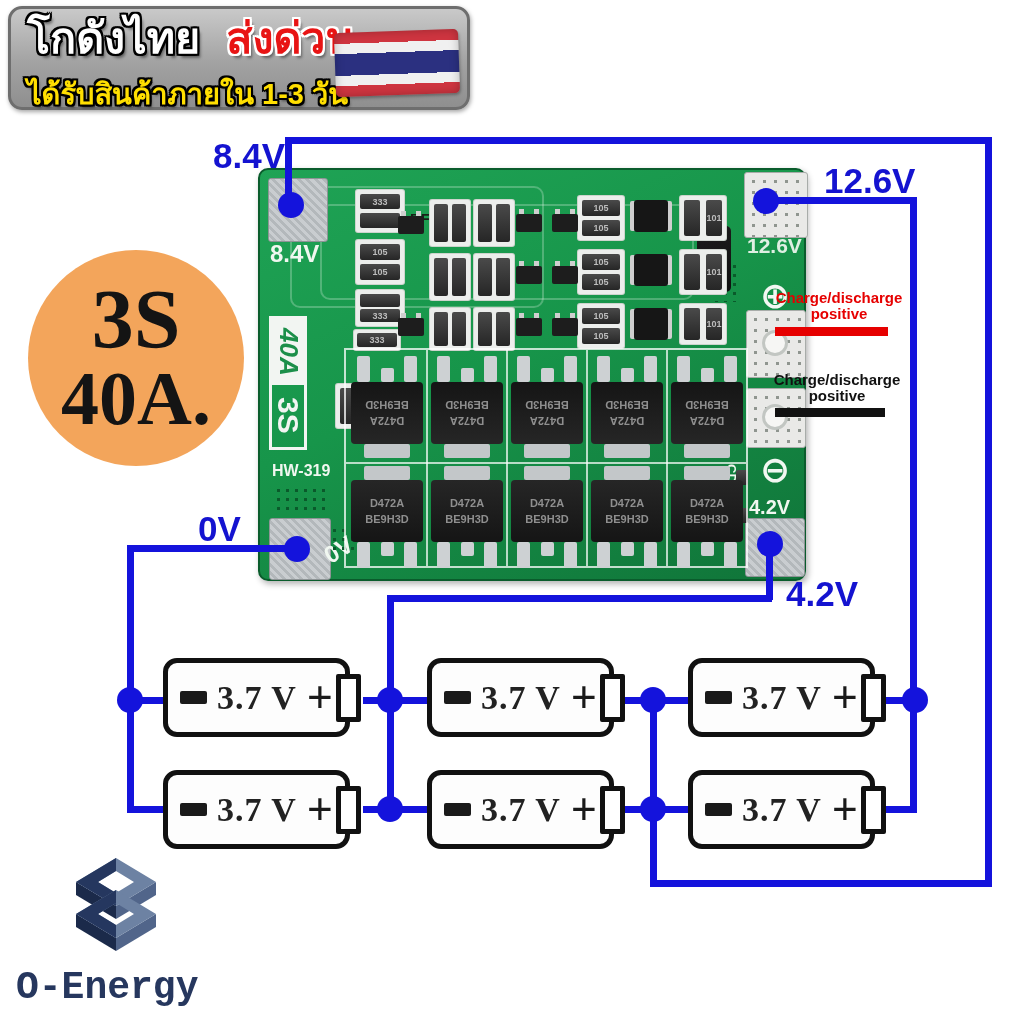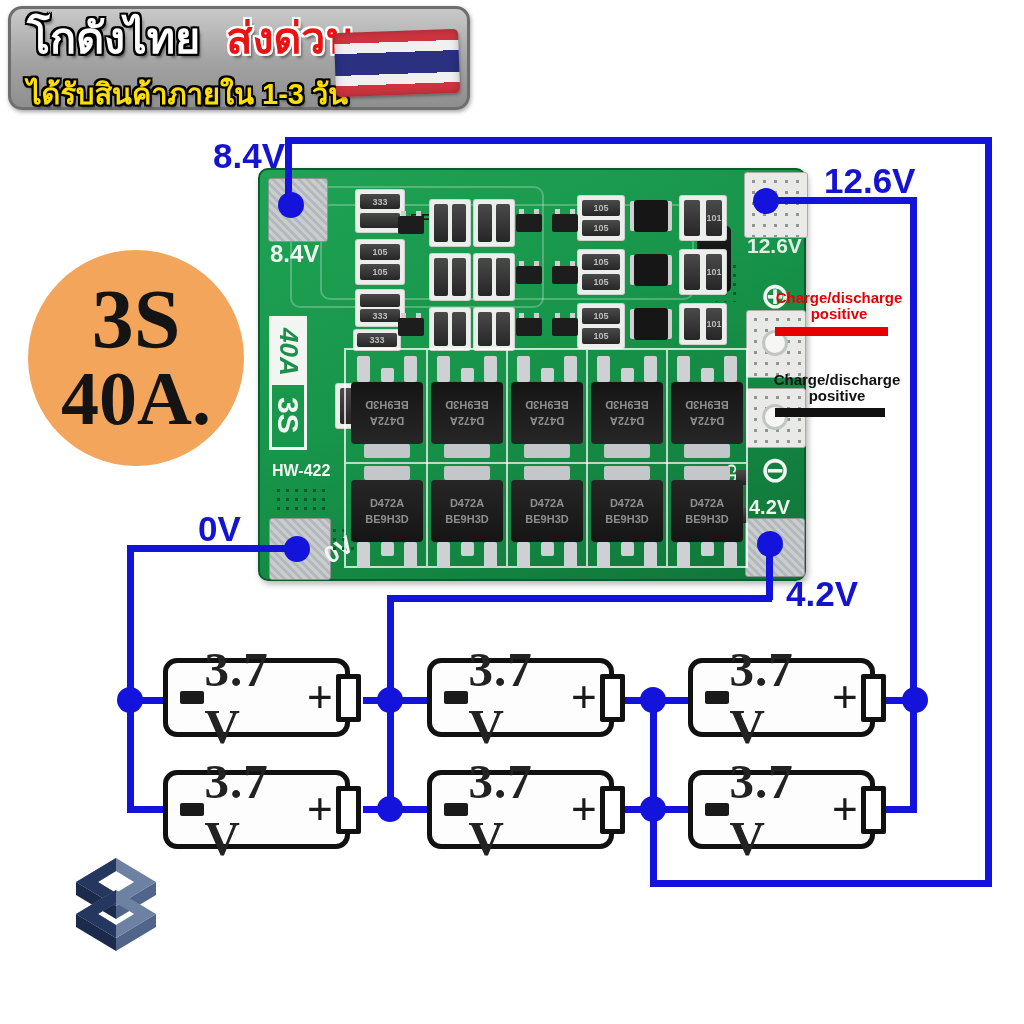--- a/index.html
+++ b/index.html
@@ -75,21 +75,21 @@
   .vlabel{position:absolute;color:#1413d0;font-size:35px;font-weight:bold;white-space:nowrap;}
   .anno{position:absolute;width:150px;text-align:center;font-size:15px;font-weight:bold;line-height:16px;}
   .bar{position:absolute;height:9px;}
   
   .battery{position:absolute;width:187px;height:79px;background:#fdfdfd;border:5px solid #111;
            border-radius:14px;box-sizing:border-box;display:flex;align-items:center;
            justify-content:space-between;padding:0 12px;}
   .battery .nub{position:absolute;right:-16px;top:50%;transform:translateY(-50%);
            width:15px;height:38px;background:#fff;border:5px solid #111;border-radius:2px;}
   .battery .minus{width:27px;height:13px;background:#1a1a1a;border-radius:2px;}
-  .battery .bv{font-family:"Liberation Serif",serif;font-weight:bold;font-size:49px;color:#222;
+  .battery .bv{font-family:"Liberation Serif",serif;font-weight:bold;font-size:34px;color:#222;
            letter-spacing:1px;}
   .battery .plus{font-family:"Liberation Serif",serif;font-weight:900;font-size:46px;color:#1a1a1a;}
   
   #logo-text{left:16px;top:966px;font-family:"Liberation Mono",monospace;font-size:38px;
            color:#26375e;font-weight:bold;letter-spacing:0px;}
 </style>
 </head>
 <body>
 
 <div id="stage">
@@ -121,21 +121,21 @@
       <div class="abs hole" style="left:15px;top:19px;width:26px;height:26px;"></div>
     </div>
     <div class="abs pad-holes" style="left:486px;top:218px;width:58px;height:58px;">
       <div class="abs hole" style="left:15px;top:15px;width:26px;height:26px;"></div>
     </div>
 
     <div class="abs silk" style="left:10px;top:70px;font-size:24px;">8.4V</div>
     <div class="abs silk" style="left:487px;top:64px;font-size:21px;opacity:.92;">12.6V</div>
     <div class="abs silk" style="left:64px;top:366px;font-size:24px;transform:rotate(-32deg);">0V</div>
     <div class="abs silk" style="left:489px;top:326px;font-size:20px;">4.2V</div>
-    <div class="abs silk" style="left:12px;top:292px;font-size:16px;">HW-422</div>
+    <div class="abs silk" style="left:12px;top:292px;font-size:16px;">HW-319</div>
     <div class="abs silk" style="left:464px;top:294px;font-size:13px;writing-mode:vertical-rl;">CD</div>
     <div class="abs silk" style="left:462px;top:334px;font-size:13px;writing-mode:vertical-rl;">FD</div>
     <div class="abs" style="left:150px;top:40px;font-size:15px;font-weight:bold;color:#182018;">BF</div>
     <div class="abs circ-sym" style="left:500px;top:108px;">⊕</div>
     <div class="abs circ-sym" style="left:500px;top:282px;">⊖</div>
 
     <div class="abs sidebox" style="left:9px;top:146px;width:38px;height:134px;box-sizing:border-box;">
       <div class="s40">40A</div>
       <div class="s3s">3S</div>
     </div>
@@ -414,14 +414,15 @@
     <path d="M20,34 L60,58 L60,71 L20,47 Z" fill="#1b2a4a"></path>
     <path d="M60,58 L100,34 L100,47 L60,71 Z" fill="#51658a"></path>
     <path fill-rule="evenodd" fill="#6d82a3" d="M60,10 L100,34 L60,58 L20,34 Z M60,23 L78,34 L60,45 L42,34 Z"></path>
     <path fill-rule="evenodd" fill="#25375f" clip-path="url(#lhalf)" d="M60,10 L100,34 L60,58 L20,34 Z M60,23 L78,34 L60,45 L42,34 Z"></path>
 
     <path d="M20,66 L60,90 L60,103 L20,79 Z" fill="#1b2a4a"></path>
     <path d="M60,90 L100,66 L100,79 L60,103 Z" fill="#51658a"></path>
     <path fill-rule="evenodd" fill="#6d82a3" d="M60,42 L100,66 L60,90 L20,66 Z M60,55 L78,66 L60,77 L42,66 Z"></path>
     <path fill-rule="evenodd" fill="#25375f" clip-path="url(#lhalf)" d="M60,42 L100,66 L60,90 L20,66 Z M60,55 L78,66 L60,77 L42,66 Z"></path>
   </svg>
+  <div class="abs" id="logo-text">O-Energy</div>
 
 </div>
 
 </body></html>

